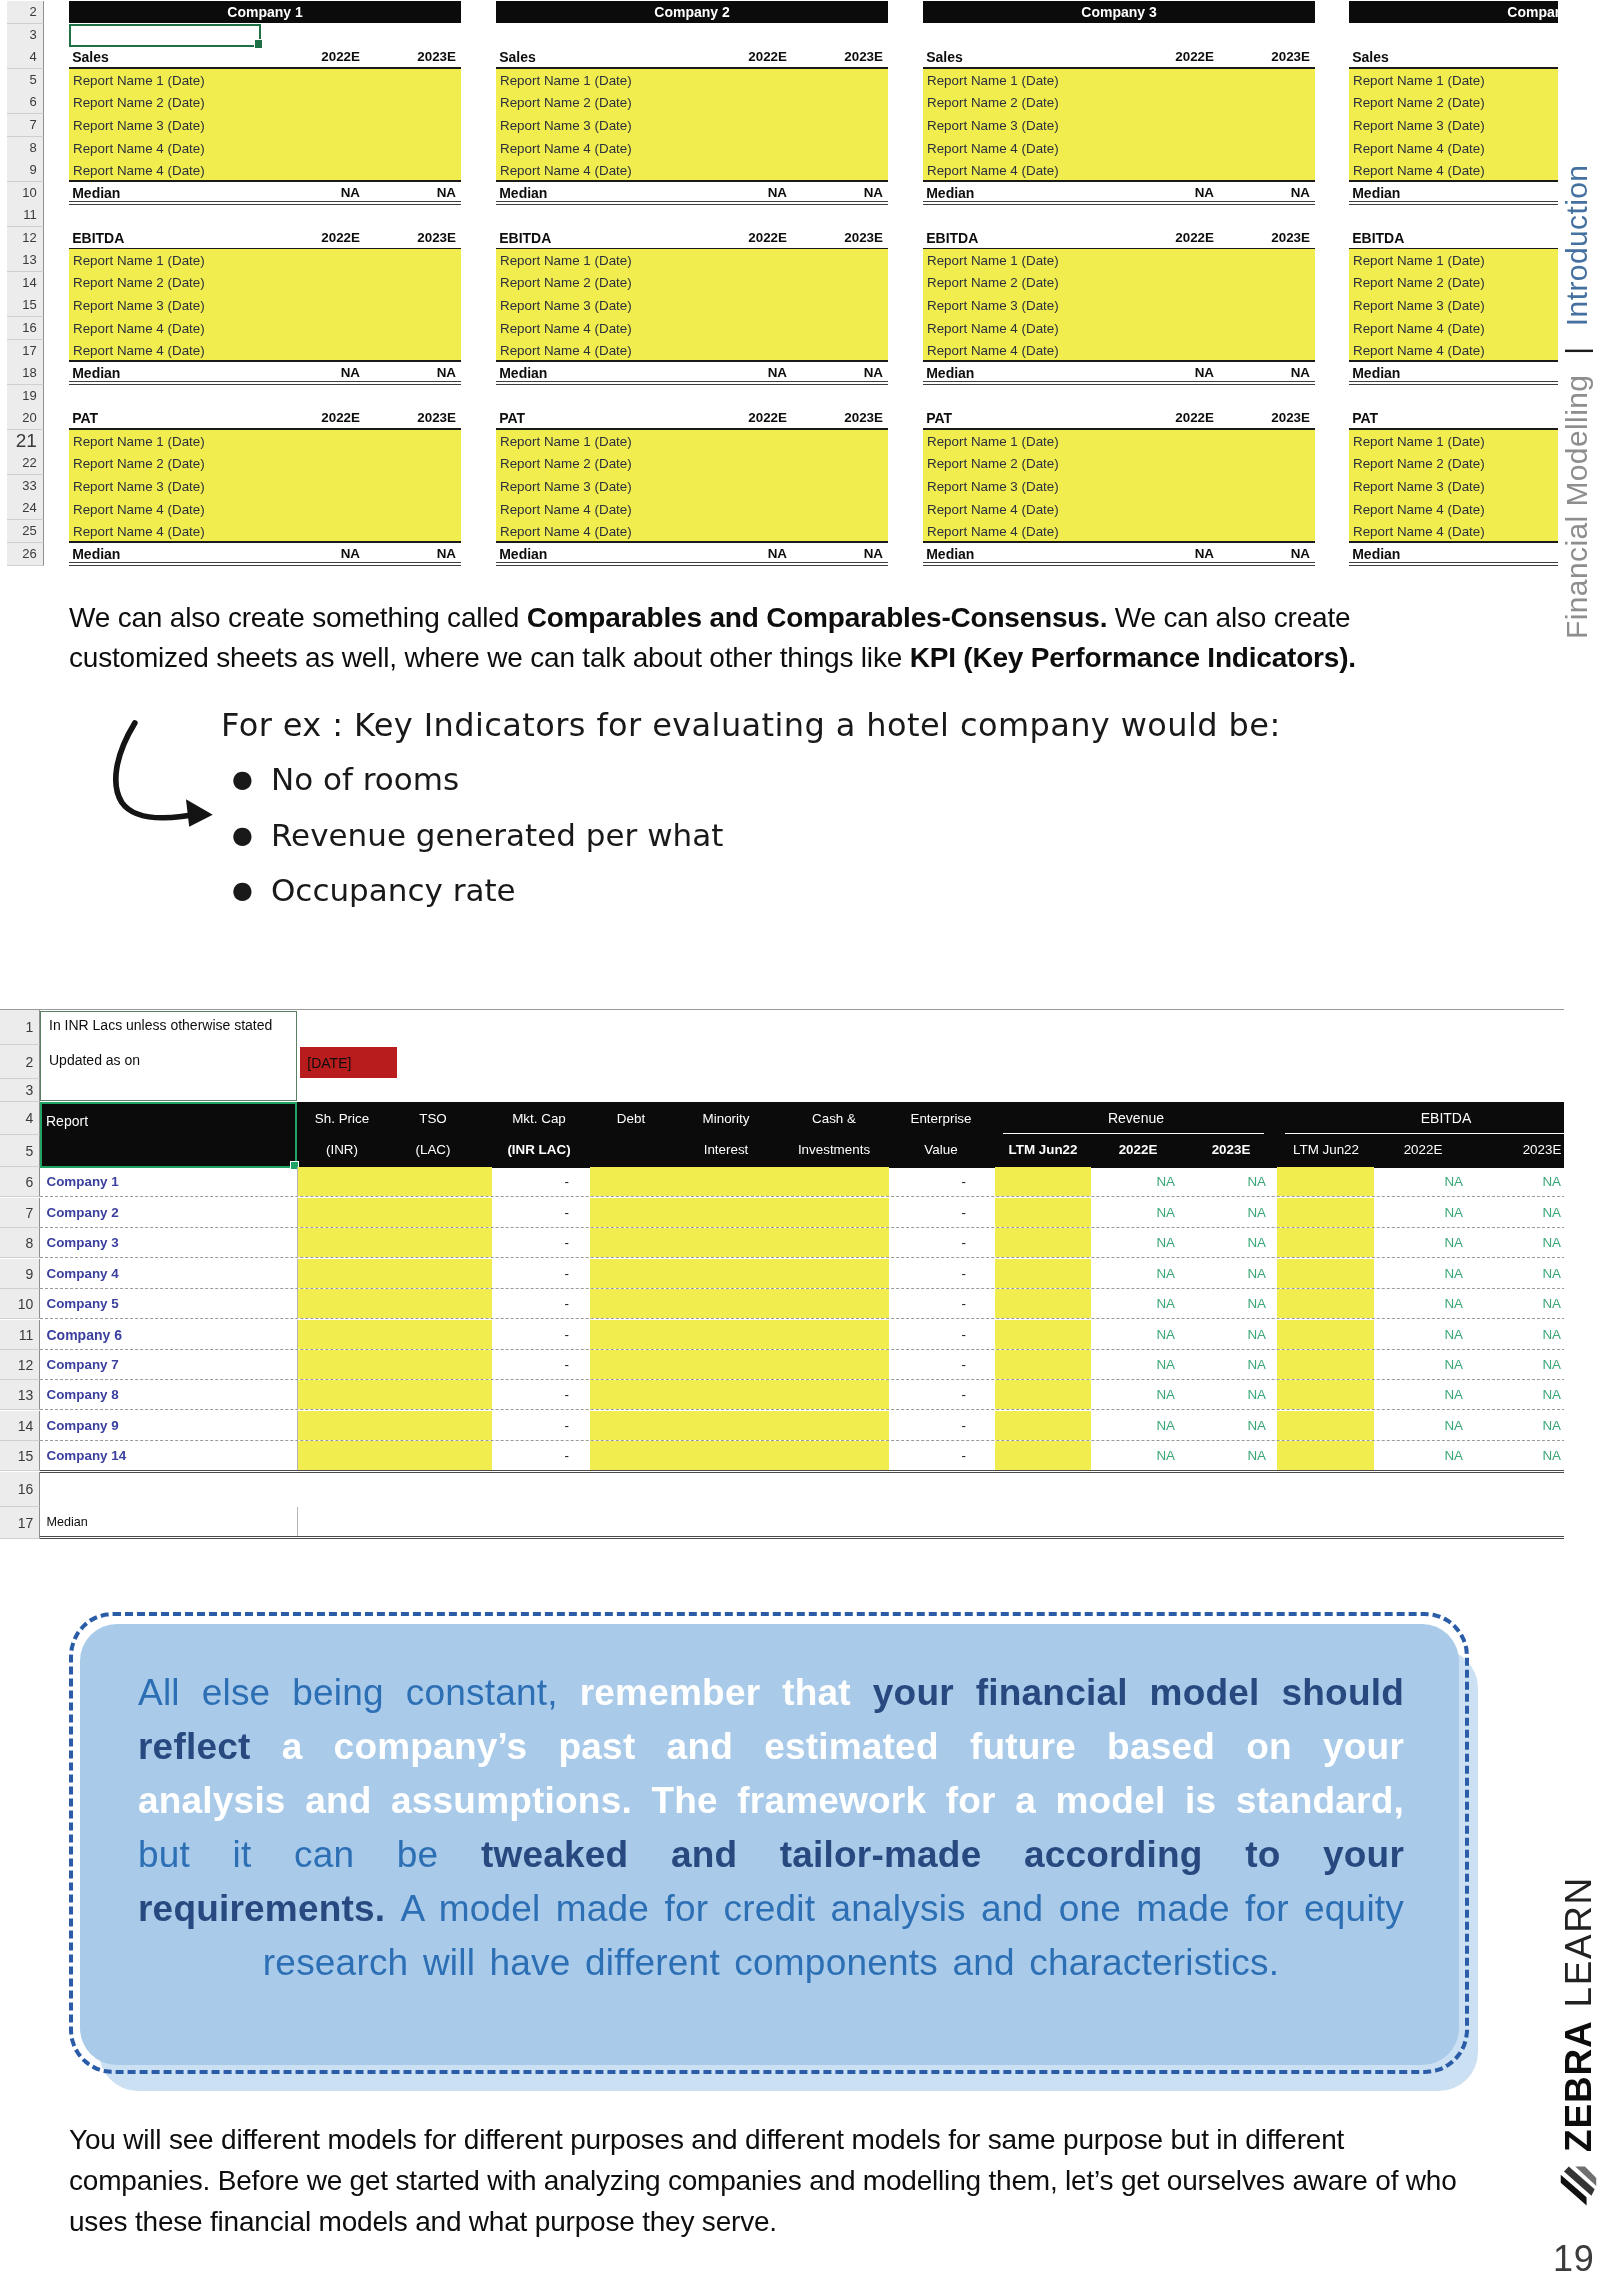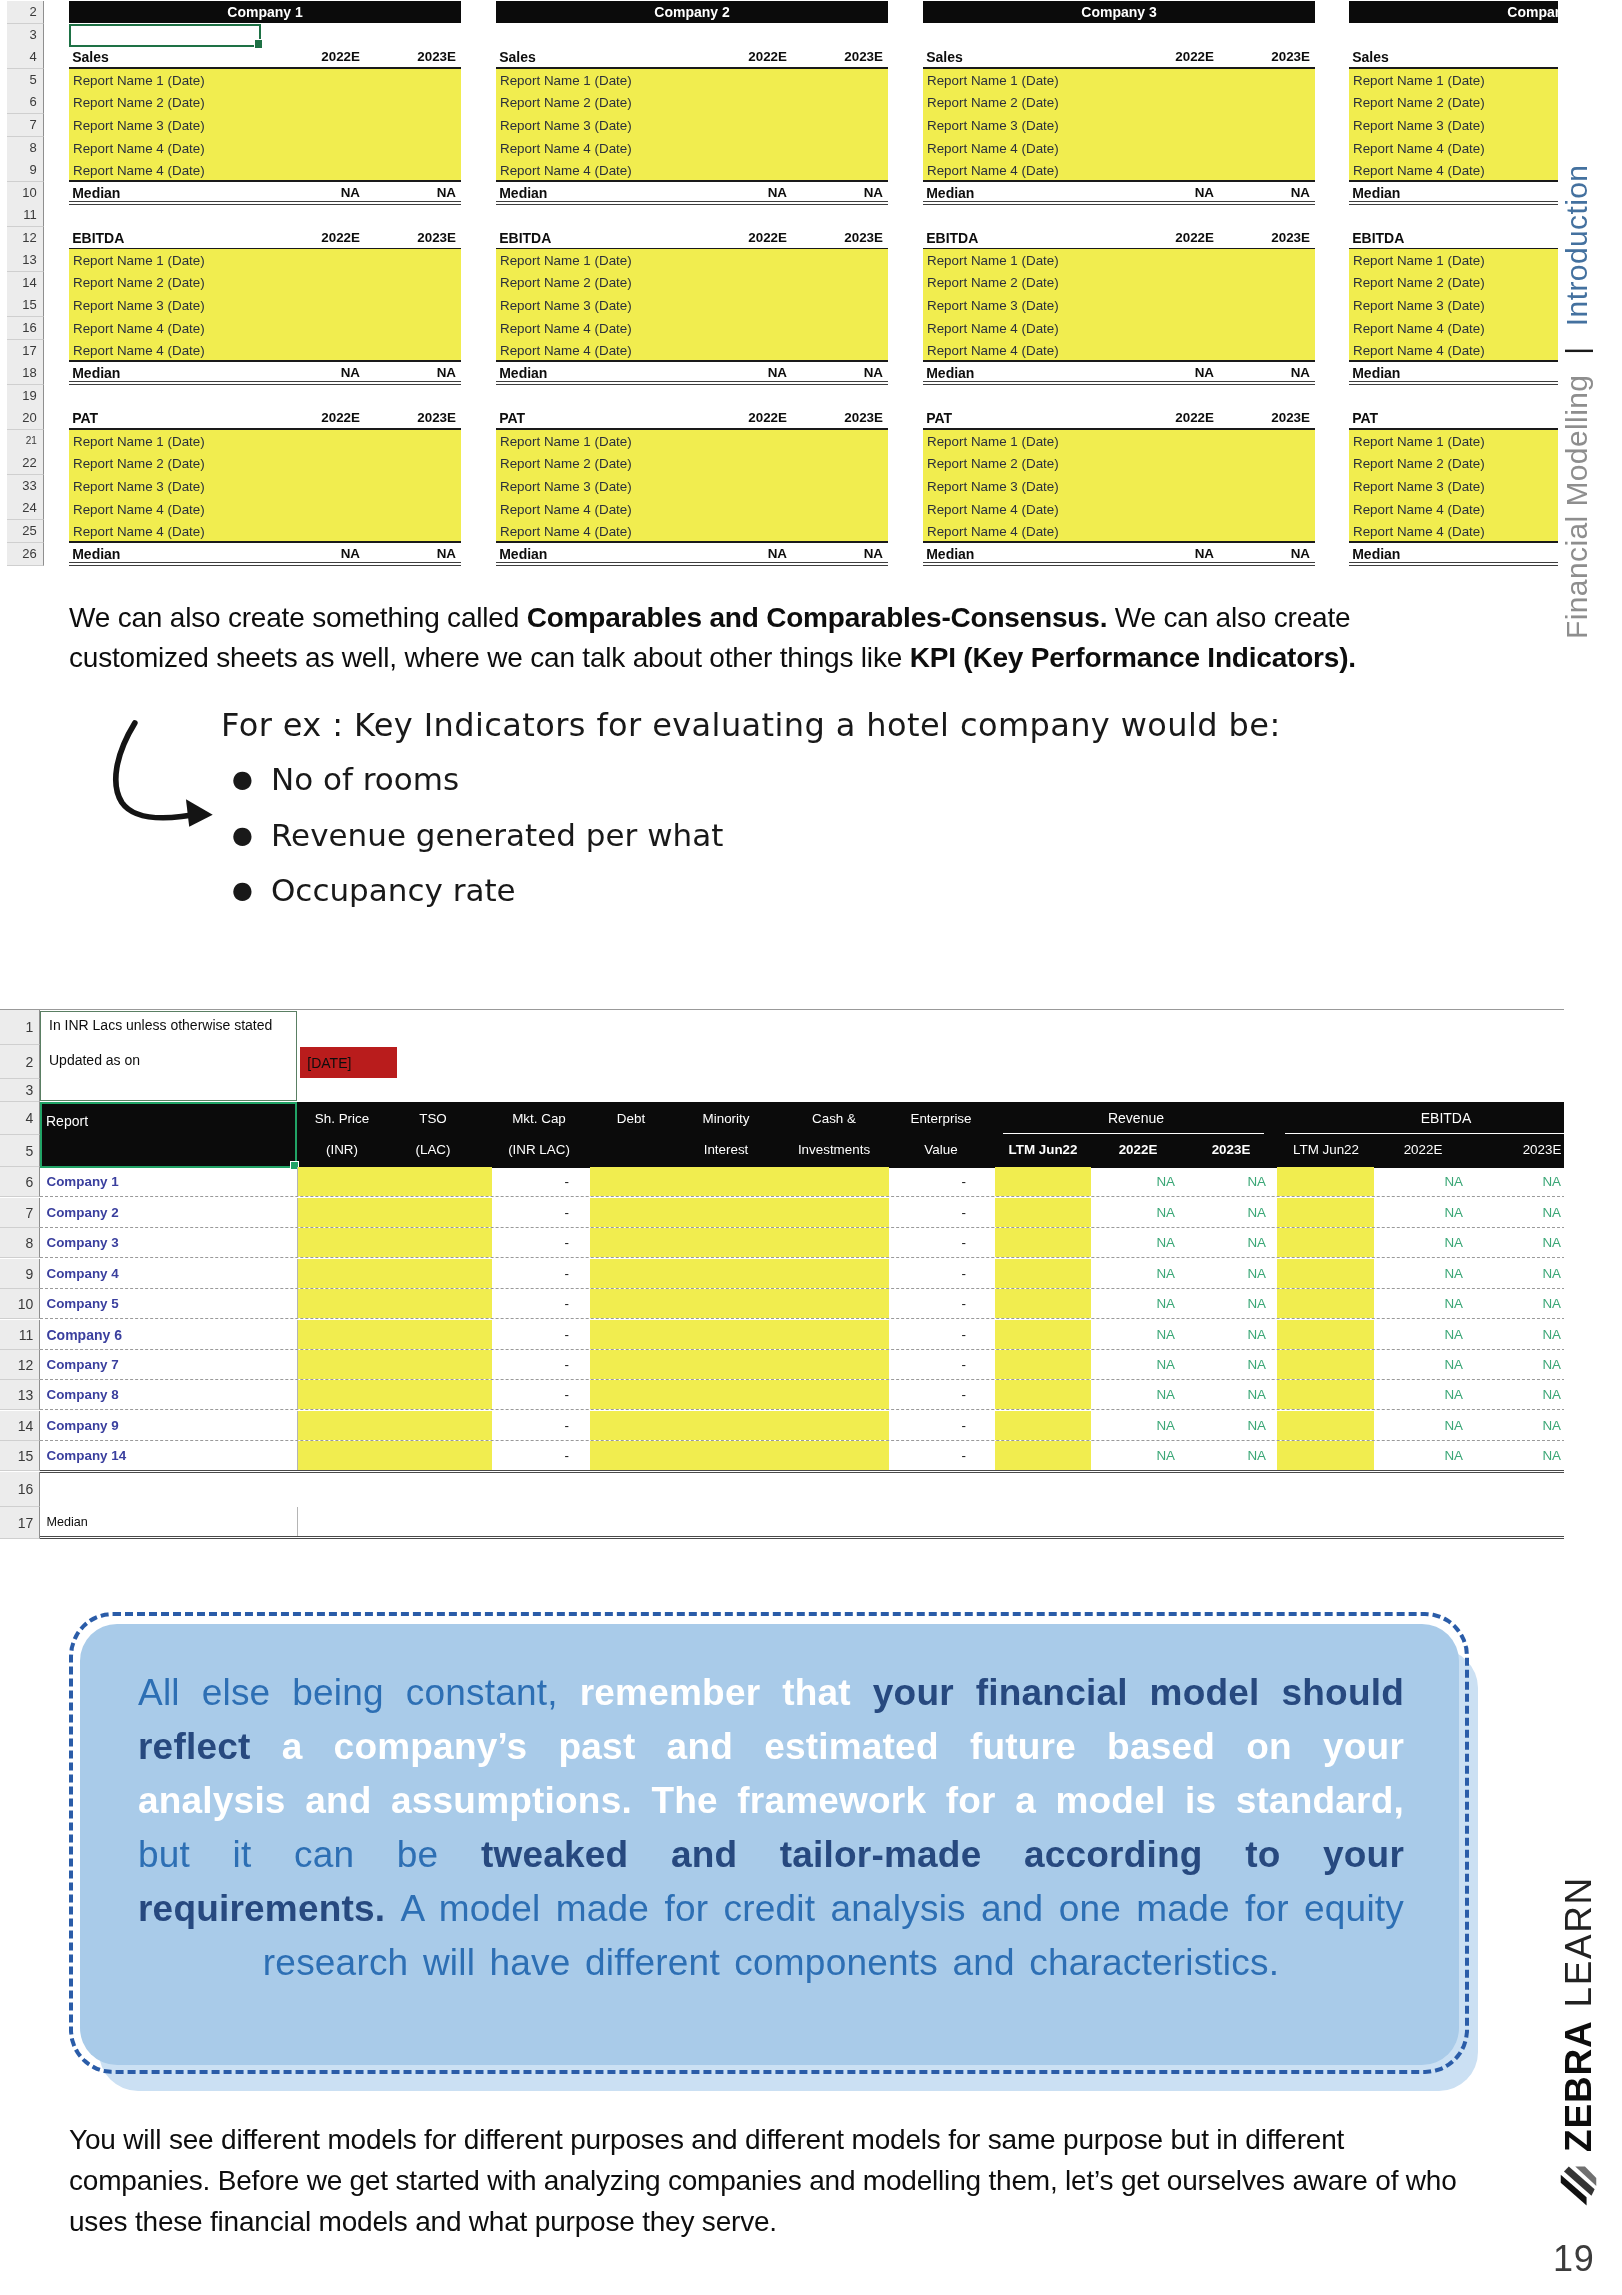--- a/index.html
+++ b/index.html
@@ -63,21 +63,21 @@
       <div class="gutter-cell" style="left: 6.5px; width: 37px; top: 204px; height: 22.6px; font-size: 13px;">11</div>
       <div class="gutter-cell" style="left: 6.5px; width: 37px; top: 227px; height: 22.6px; font-size: 13px;">12</div>
       <div class="gutter-cell" style="left: 6.5px; width: 37px; top: 249px; height: 22.6px; font-size: 13px;">13</div>
       <div class="gutter-cell" style="left: 6.5px; width: 37px; top: 272px; height: 22.6px; font-size: 13px;">14</div>
       <div class="gutter-cell" style="left: 6.5px; width: 37px; top: 294px; height: 22.6px; font-size: 13px;">15</div>
       <div class="gutter-cell" style="left: 6.5px; width: 37px; top: 317px; height: 22.6px; font-size: 13px;">16</div>
       <div class="gutter-cell" style="left: 6.5px; width: 37px; top: 340px; height: 22.6px; font-size: 13px;">17</div>
       <div class="gutter-cell" style="left: 6.5px; width: 37px; top: 362px; height: 22.6px; font-size: 13px;">18</div>
       <div class="gutter-cell" style="left: 6.5px; width: 37px; top: 385px; height: 22.6px; font-size: 13px;">19</div>
       <div class="gutter-cell" style="left: 6.5px; width: 37px; top: 407px; height: 22.6px; font-size: 13px;">20</div>
-      <div class="gutter-cell" style="left: 6.5px; width: 37px; top: 430px; height: 22.6px; font-size: 10px;">21</div>
+      <div class="gutter-cell" style="left: 6.5px; width: 37px; top: 430px; height: 22.6px; font-size: 19px;">21</div>
       <div class="gutter-cell" style="left: 6.5px; width: 37px; top: 452px; height: 22.6px; font-size: 13px;">22</div>
       <div class="gutter-cell" style="left: 6.5px; width: 37px; top: 475px; height: 22.6px; font-size: 13px;">33</div>
       <div class="gutter-cell" style="left: 6.5px; width: 37px; top: 497px; height: 22.6px; font-size: 13px;">24</div>
       <div class="gutter-cell" style="left: 6.5px; width: 37px; top: 520px; height: 22.6px; font-size: 13px;">25</div>
       <div class="gutter-cell" style="left: 6.5px; width: 37px; top: 543px; height: 22.6px; font-size: 13px;">26</div>
       <div style="position: absolute; left: 69px; top: 0px; width: 392px; height: 570px;">
         <div class="blk-header" style="left: 0px; top: 1.2px; width: 100%; height: 22px;">Company 1</div>
         <div style="position: absolute; left: 0px; top: 24px; width: 192px; height: 22.6px; border: 2px solid rgb(30, 113, 69); box-sizing: border-box;">
           <div style="position: absolute; right: -4px; bottom: -4px; width: 7.3px; height: 7.3px; background: rgb(30, 113, 69); border: 1.2px solid rgb(255, 255, 255);"></div>
         </div>
@@ -339,21 +339,21 @@
       <div style="position: absolute; left: 40px; top: 92px; width: 1525px; height: 66px; background: rgb(11, 11, 11);"></div>
       <div style="position: absolute; left: 40px; top: 92px; width: 257px; height: 66px; border: 2px solid rgb(33, 163, 102); box-sizing: border-box;">
         <div style="position: absolute; right: -4px; bottom: -4px; width: 7.3px; height: 7.3px; background: rgb(33, 163, 102); border: 1.2px solid rgb(255, 255, 255);"></div>
       </div>
       <div style="position: absolute; left: 46px; top: 103px; color: rgb(255, 255, 255); font-size: 14px;">Report</div>
       <div style="position: absolute; left: 285px; top: 101px; width: 114px; text-align: center; color: rgb(255, 255, 255); font-size: 13.4px;">Sh. Price</div>
       <div style="position: absolute; left: 285px; top: 132px; width: 114px; text-align: center; color: rgb(255, 255, 255); font-size: 13.4px;">(INR)</div>
       <div style="position: absolute; left: 376px; top: 101px; width: 114px; text-align: center; color: rgb(255, 255, 255); font-size: 13.4px;">TSO</div>
       <div style="position: absolute; left: 376px; top: 132px; width: 114px; text-align: center; color: rgb(255, 255, 255); font-size: 13.4px;">(LAC)</div>
       <div style="position: absolute; left: 482px; top: 101px; width: 114px; text-align: center; color: rgb(255, 255, 255); font-size: 13.4px;">Mkt. Cap</div>
-      <div style="position: absolute; left: 482px; top: 132px; width: 114px; text-align: center; color: rgb(255, 255, 255); font-size: 13.4px;">(INR LAC)</div>
+      <div style="position: absolute; left: 482px; top: 132px; width: 114px; text-align: center; color: rgb(255, 255, 255); font-size: 13.4px; font-weight: bold;">(INR LAC)</div>
       <div style="position: absolute; left: 574px; top: 101px; width: 114px; text-align: center; color: rgb(255, 255, 255); font-size: 13.4px;">Debt</div>
       <div style="position: absolute; left: 669px; top: 101px; width: 114px; text-align: center; color: rgb(255, 255, 255); font-size: 13.4px;">Minority</div>
       <div style="position: absolute; left: 669px; top: 132px; width: 114px; text-align: center; color: rgb(255, 255, 255); font-size: 13.4px;">Interest</div>
       <div style="position: absolute; left: 777px; top: 101px; width: 114px; text-align: center; color: rgb(255, 255, 255); font-size: 13.4px;">Cash &amp;</div>
       <div style="position: absolute; left: 777px; top: 132px; width: 114px; text-align: center; color: rgb(255, 255, 255); font-size: 13.4px;">Investments</div>
       <div style="position: absolute; left: 884px; top: 101px; width: 114px; text-align: center; color: rgb(255, 255, 255); font-size: 13.4px;">Enterprise</div>
       <div style="position: absolute; left: 884px; top: 132px; width: 114px; text-align: center; color: rgb(255, 255, 255); font-size: 13.4px;">Value</div>
       <div style="position: absolute; left: 995px; top: 100px; width: 282px; text-align: center; color: rgb(255, 255, 255); font-size: 14px;">Revenue</div>
       <div style="position: absolute; left: 1003px; top: 123px; width: 261px; height: 0px; border-top: 1.2px solid rgb(255, 255, 255);"></div>
       <div style="position: absolute; left: 986px; top: 132px; width: 114px; text-align: center; color: rgb(255, 255, 255); font-size: 13.4px; font-weight: 700;">LTM Jun22</div>

